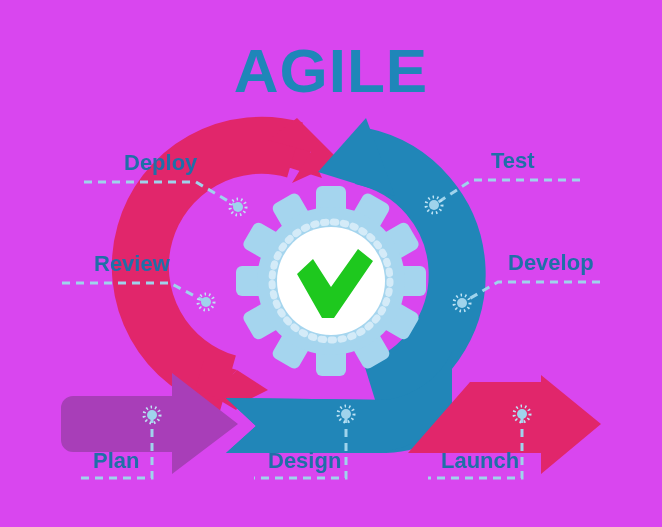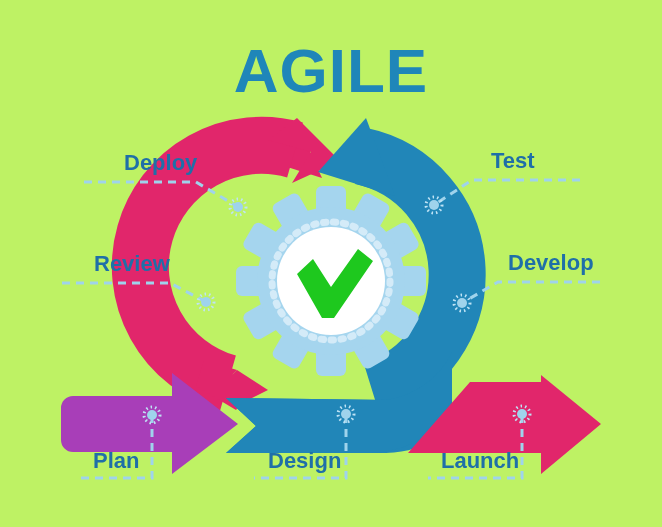--- a/index.html
+++ b/index.html
@@ -10,21 +10,21 @@
   body {
     width: 662px;
     height: 527px;
     overflow: hidden;
     font-family: "Liberation Sans", sans-serif;
   }
   #agile-infographic {
     position: relative;
     width: 662px;
     height: 527px;
-    background: #bef264;
+    background: #d946ef;
   }
   #agile-svg {
     position: absolute;
     top: 0;
     left: 0;
     width: 662px;
     height: 527px;
     display: block;
   }
   .diagram-title {

